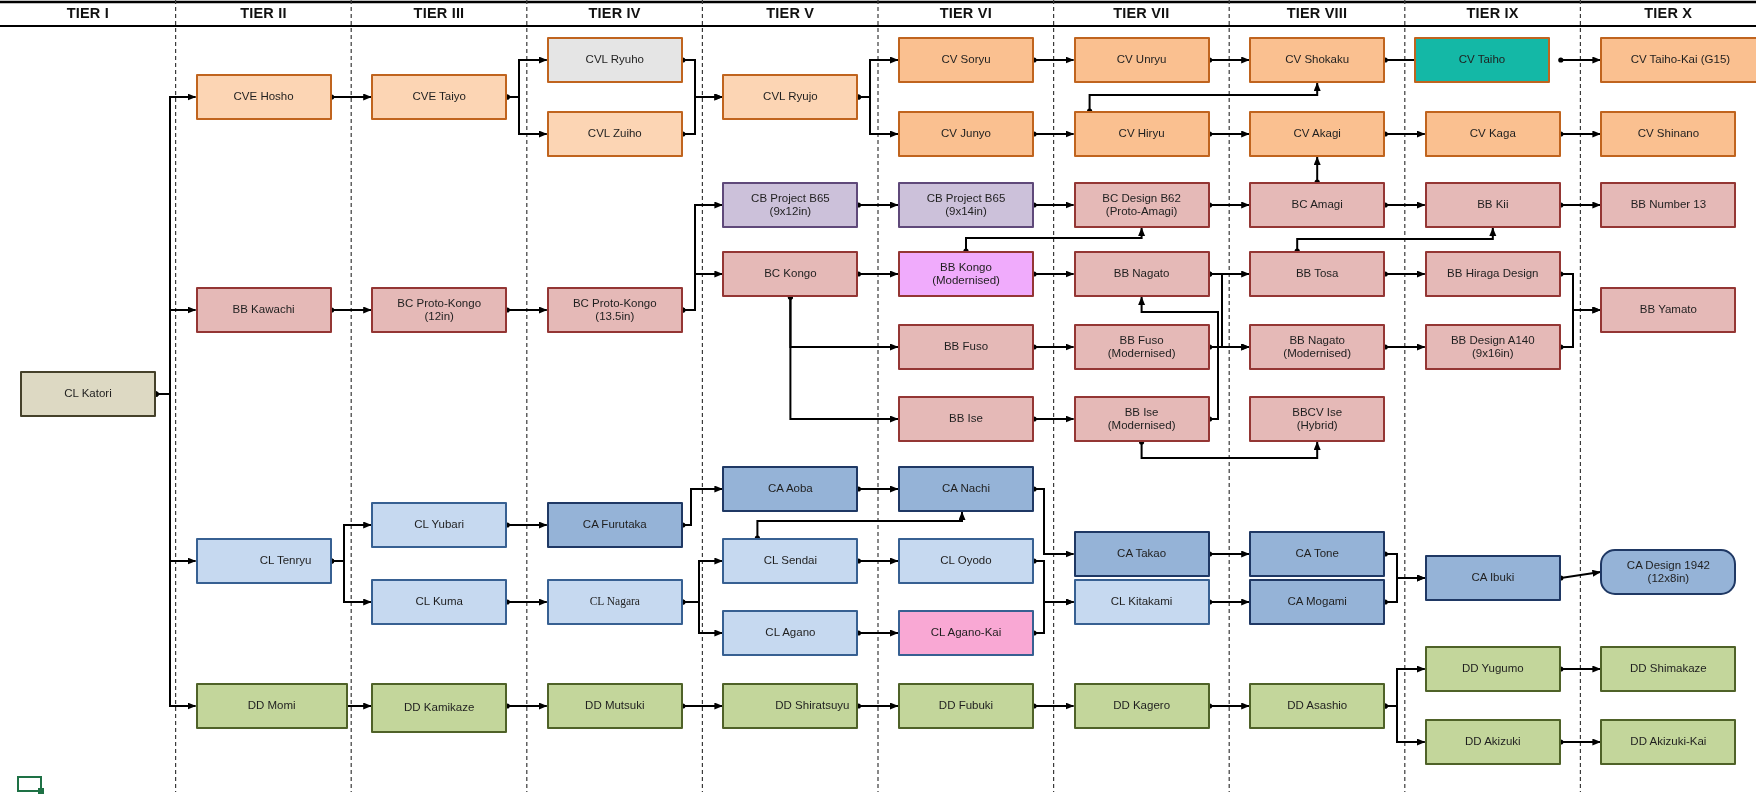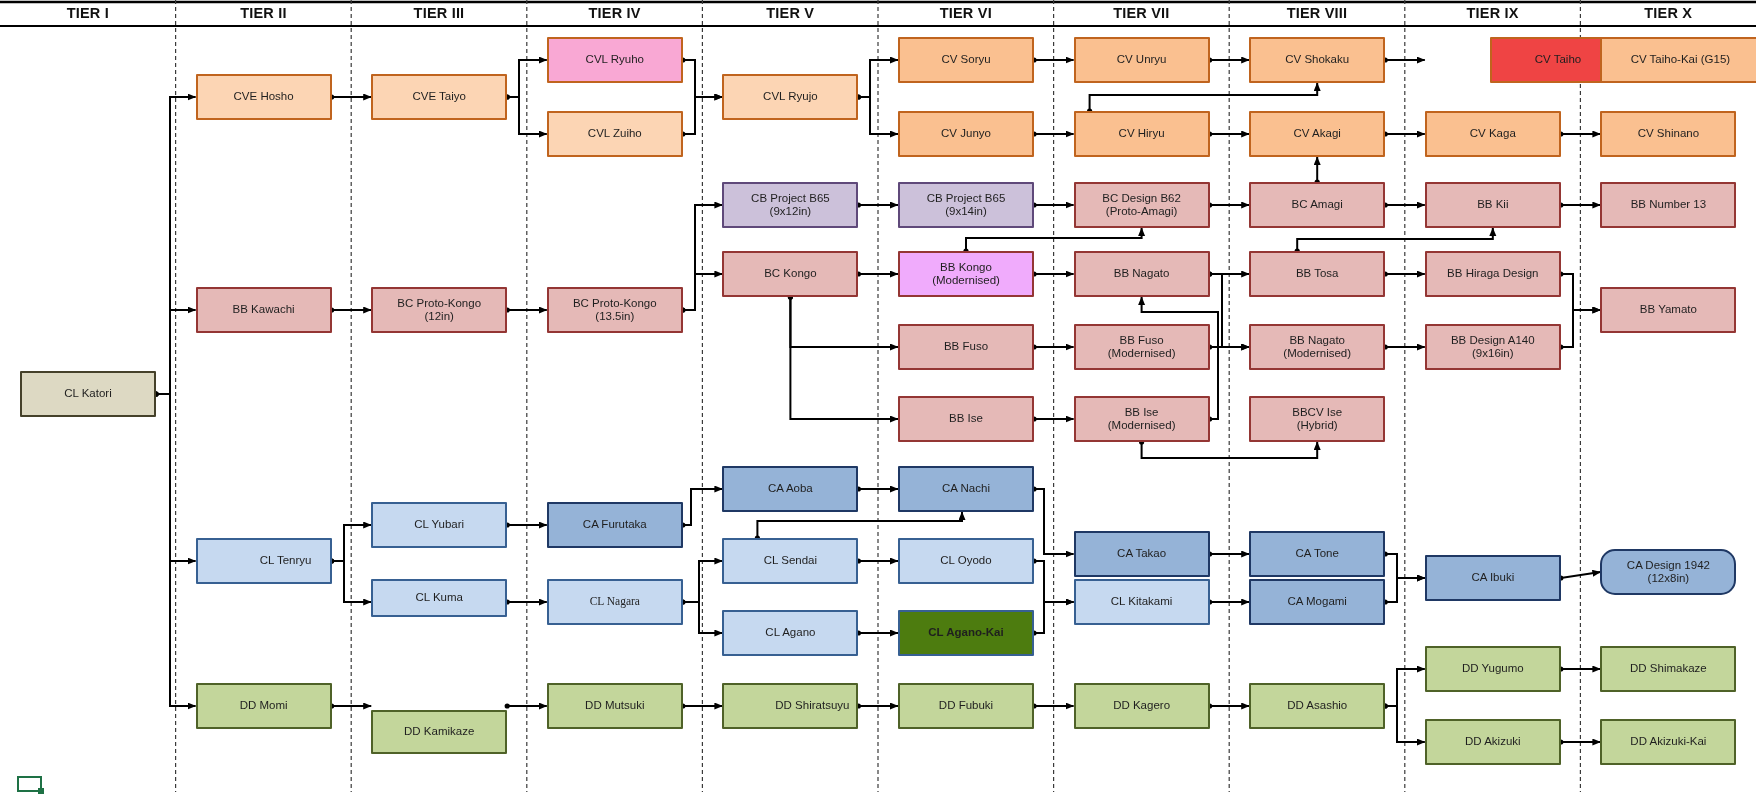--- a/index.html
+++ b/index.html
@@ -131,21 +131,21 @@
   <div id="nodes">
       <div class="node" style="left: 20px; top: 371px; width: 136px; height: 46px; background: rgb(221, 217, 195); border-color: rgb(69, 65, 42);">
         <div class="lbl">CL Katori</div>
       </div>
       <div class="node" style="left: 195.6px; top: 74px; width: 136px; height: 46px; background: rgb(252, 213, 180); border-color: rgb(192, 100, 30);">
         <div class="lbl">CVE Hosho</div>
       </div>
       <div class="node" style="left: 371.2px; top: 74px; width: 136px; height: 46px; background: rgb(252, 213, 180); border-color: rgb(192, 100, 30);">
         <div class="lbl">CVE Taiyo</div>
       </div>
-      <div class="node" style="left: 546.8px; top: 37px; width: 136px; height: 46px; background: #f9a8d4; border-color: rgb(192, 100, 30);">
+      <div class="node" style="left: 546.8px; top: 37px; width: 136px; height: 46px; background: #e5e5e5; border-color: rgb(192, 100, 30);">
         <div class="lbl">CVL Ryuho</div>
       </div>
       <div class="node" style="left: 546.8px; top: 111px; width: 136px; height: 46px; background: rgb(252, 213, 180); border-color: rgb(192, 100, 30);">
         <div class="lbl">CVL Zuiho</div>
       </div>
       <div class="node" style="left: 722.4px; top: 74px; width: 136px; height: 46px; background: rgb(252, 213, 180); border-color: rgb(192, 100, 30);">
         <div class="lbl">CVL Ryujo</div>
       </div>
       <div class="node" style="left: 898px; top: 37px; width: 136px; height: 46px; background: rgb(250, 192, 144); border-color: rgb(192, 100, 30);">
         <div class="lbl">CV Soryu</div>
@@ -158,21 +158,21 @@
       </div>
       <div class="node" style="left: 1073.6px; top: 111px; width: 136px; height: 46px; background: rgb(250, 192, 144); border-color: rgb(192, 100, 30);">
         <div class="lbl">CV Hiryu</div>
       </div>
       <div class="node" style="left: 1249.2px; top: 37px; width: 136px; height: 46px; background: rgb(250, 192, 144); border-color: rgb(192, 100, 30);">
         <div class="lbl">CV Shokaku</div>
       </div>
       <div class="node" style="left: 1249.2px; top: 111px; width: 136px; height: 46px; background: rgb(250, 192, 144); border-color: rgb(192, 100, 30);">
         <div class="lbl">CV Akagi</div>
       </div>
-      <div class="node" style="left: 1490px; top: 37px; width: 136px; height: 46px; background: #ef4444; border-color: rgb(192, 100, 30);">
+      <div class="node" style="left: 1414px; top: 37px; width: 136px; height: 46px; background: #14b8a6; border-color: rgb(192, 100, 30);">
         <div class="lbl">CV Taiho</div>
       </div>
       <div class="node" style="left: 1424.8px; top: 111px; width: 136px; height: 46px; background: rgb(250, 192, 144); border-color: rgb(192, 100, 30);">
         <div class="lbl">CV Kaga</div>
       </div>
       <div class="node" style="left: 1600.4px; top: 37px; width: 160px; height: 46px; background: rgb(250, 192, 144); border-color: rgb(192, 100, 30);">
         <div class="lbl">CV Taiho-Kai (G15)</div>
       </div>
       <div class="node" style="left: 1600.4px; top: 111px; width: 136px; height: 46px; background: rgb(250, 192, 144); border-color: rgb(192, 100, 30);">
         <div class="lbl">CV Shinano</div>
@@ -253,21 +253,21 @@
       <div class="node" style="left: 1249.2px; top: 396px; width: 136px; height: 46px; background: rgb(229, 185, 183); border-color: rgb(148, 54, 52);">
         <div class="lbl">BBCV Ise</div>
         <div class="sub">(Hybrid)</div>
       </div>
       <div class="node" style="left: 195.6px; top: 538px; width: 136px; height: 46px; background: rgb(198, 217, 240); border-color: rgb(55, 96, 146); padding-left: 44px;">
         <div class="lbl">CL Tenryu</div>
       </div>
       <div class="node" style="left: 371.2px; top: 502px; width: 136px; height: 46px; background: rgb(198, 217, 240); border-color: rgb(55, 96, 146);">
         <div class="lbl">CL Yubari</div>
       </div>
-      <div class="node" style="left: 371.2px; top: 579px; width: 136px; height: 38px; background: rgb(198, 217, 240); border-color: rgb(55, 96, 146);">
+      <div class="node" style="left: 371.2px; top: 579px; width: 136px; height: 46px; background: rgb(198, 217, 240); border-color: rgb(55, 96, 146);">
         <div class="lbl">CL Kuma</div>
       </div>
       <div class="node" style="left: 546.8px; top: 502px; width: 136px; height: 46px; background: rgb(149, 179, 215); border-color: rgb(31, 56, 100);">
         <div class="lbl">CA Furutaka</div>
       </div>
       <div class="node" style="left: 546.8px; top: 579px; width: 136px; height: 46px; background: rgb(198, 217, 240); border-color: rgb(55, 96, 146); font-family: Liberation Serif, serif;">
         <div class="lbl">CL Nagara</div>
       </div>
       <div class="node" style="left: 722.4px; top: 466px; width: 136px; height: 46px; background: rgb(149, 179, 215); border-color: rgb(31, 56, 100);">
         <div class="lbl">CA Aoba</div>
@@ -277,21 +277,21 @@
       </div>
       <div class="node" style="left: 722.4px; top: 610px; width: 136px; height: 46px; background: rgb(198, 217, 240); border-color: rgb(55, 96, 146);">
         <div class="lbl">CL Agano</div>
       </div>
       <div class="node" style="left: 898px; top: 466px; width: 136px; height: 46px; background: rgb(149, 179, 215); border-color: rgb(31, 56, 100);">
         <div class="lbl">CA Nachi</div>
       </div>
       <div class="node" style="left: 898px; top: 538px; width: 136px; height: 46px; background: rgb(198, 217, 240); border-color: rgb(55, 96, 146);">
         <div class="lbl">CL Oyodo</div>
       </div>
-      <div class="node" style="left: 898px; top: 610px; width: 136px; height: 46px; background: #4d7c0f; border-color: rgb(55, 96, 146); font-weight: bold;">
+      <div class="node" style="left: 898px; top: 610px; width: 136px; height: 46px; background: #f9a8d4; border-color: rgb(55, 96, 146);">
         <div class="lbl">CL Agano-Kai</div>
       </div>
       <div class="node" style="left: 1073.6px; top: 531px; width: 136px; height: 46px; background: rgb(149, 179, 215); border-color: rgb(31, 56, 100);">
         <div class="lbl">CA Takao</div>
       </div>
       <div class="node" style="left: 1073.6px; top: 579px; width: 136px; height: 46px; background: rgb(198, 217, 240); border-color: rgb(55, 96, 146);">
         <div class="lbl">CL Kitakami</div>
       </div>
       <div class="node" style="left: 1249.2px; top: 531px; width: 136px; height: 46px; background: rgb(149, 179, 215); border-color: rgb(31, 56, 100);">
         <div class="lbl">CA Tone</div>
@@ -299,24 +299,24 @@
       <div class="node" style="left: 1249.2px; top: 579px; width: 136px; height: 46px; background: rgb(149, 179, 215); border-color: rgb(31, 56, 100);">
         <div class="lbl">CA Mogami</div>
       </div>
       <div class="node" style="left: 1424.8px; top: 555px; width: 136px; height: 46px; background: rgb(149, 179, 215); border-color: rgb(31, 56, 100);">
         <div class="lbl">CA Ibuki</div>
       </div>
       <div class="node" style="left: 1600.4px; top: 549px; width: 136px; height: 46px; background: rgb(149, 179, 215); border-color: rgb(31, 56, 100); border-radius: 15px;">
         <div class="lbl">CA Design 1942</div>
         <div class="sub">(12x8in)</div>
       </div>
-      <div class="node" style="left: 195.6px; top: 683px; width: 136px; height: 46px; background: rgb(195, 214, 155); border-color: rgb(79, 98, 40);">
+      <div class="node" style="left: 195.6px; top: 683px; width: 152px; height: 46px; background: rgb(195, 214, 155); border-color: rgb(79, 98, 40);">
         <div class="lbl">DD Momi</div>
       </div>
-      <div class="node" style="left: 371.2px; top: 710px; width: 136px; height: 44px; background: rgb(195, 214, 155); border-color: rgb(79, 98, 40);">
+      <div class="node" style="left: 371.2px; top: 683px; width: 136px; height: 50px; background: rgb(195, 214, 155); border-color: rgb(79, 98, 40);">
         <div class="lbl">DD Kamikaze</div>
       </div>
       <div class="node" style="left: 546.8px; top: 683px; width: 136px; height: 46px; background: rgb(195, 214, 155); border-color: rgb(79, 98, 40);">
         <div class="lbl">DD Mutsuki</div>
       </div>
       <div class="node" style="left: 722.4px; top: 683px; width: 136px; height: 46px; background: rgb(195, 214, 155); border-color: rgb(79, 98, 40); padding-left: 44px;">
         <div class="lbl">DD Shiratsuyu</div>
       </div>
       <div class="node" style="left: 898px; top: 683px; width: 136px; height: 46px; background: rgb(195, 214, 155); border-color: rgb(79, 98, 40);">
         <div class="lbl">DD Fubuki</div>

